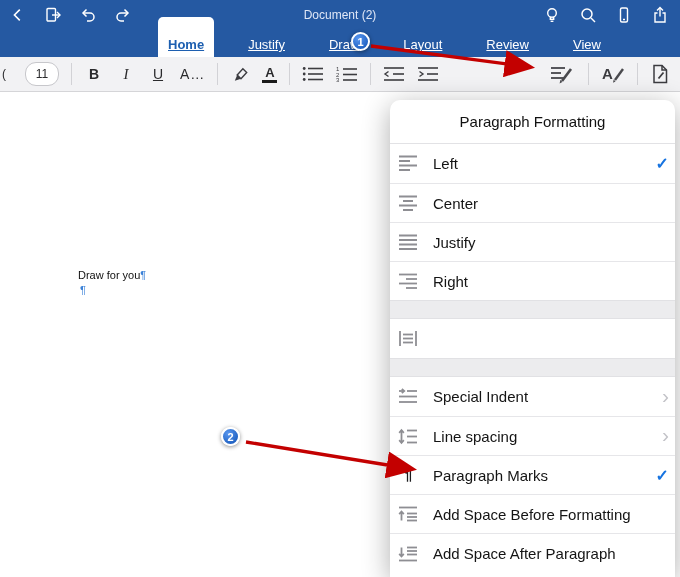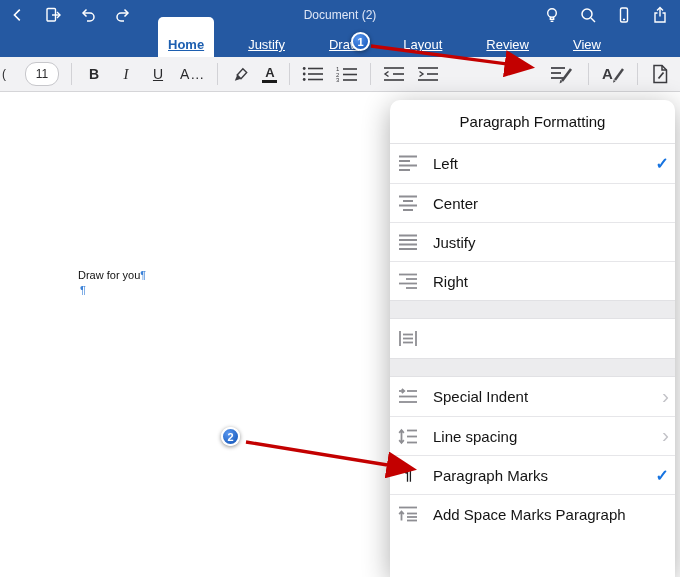--- a/index.html
+++ b/index.html
@@ -343,21 +343,36 @@
               <g stroke="#8e8e93" stroke-width="1.8" fill="none">
                 <line x1="1" y1="1.5" x2="19" y2="1.5"></line>
                 <line x1="3.5" y1="14.5" x2="3.5" y2="6"></line>
                 <polyline points="1.2,8.2 3.5,5.6 5.8,8.2"></polyline>
                 <line x1="9" y1="7.5" x2="19" y2="7.5"></line>
                 <line x1="9" y1="11" x2="19" y2="11"></line>
                 <line x1="9" y1="14.5" x2="19" y2="14.5"></line>
               </g>
             </svg>
         </span>
-        <span class="mlabel">Add Space Marks Paragraph</span>
+        <span class="mlabel">Add Space Before Formatting</span>
+      </div>
+      <div class="mrow">
+        <span class="micon">
+          <svg width="20" height="17" viewBox="0 0 20 17">
+              <g stroke="#8e8e93" stroke-width="1.8" fill="none">
+                <line x1="1" y1="15.5" x2="19" y2="15.5"></line>
+                <line x1="3.5" y1="2.5" x2="3.5" y2="11"></line>
+                <polyline points="1.2,8.8 3.5,11.4 5.8,8.8"></polyline>
+                <line x1="9" y1="2.5" x2="19" y2="2.5"></line>
+                <line x1="9" y1="6" x2="19" y2="6"></line>
+                <line x1="9" y1="9.5" x2="19" y2="9.5"></line>
+              </g>
+            </svg>
+        </span>
+        <span class="mlabel">Add Space After Paragraph</span>
       </div>
     </div>
   </div>
 
   <div class="badge badge1">1</div>
   <div class="badge badge2">2</div>
 
   <svg class="overlay" width="680" height="577" viewBox="0 0 680 577">
     <defs>
       <marker id="ah" markerWidth="9" markerHeight="8" refX="7.5" refY="4" orient="auto">

